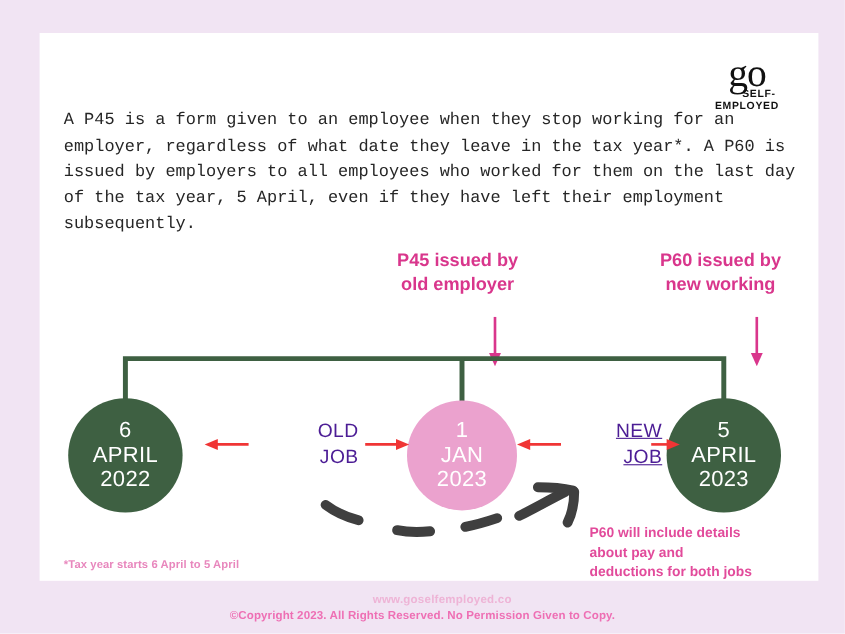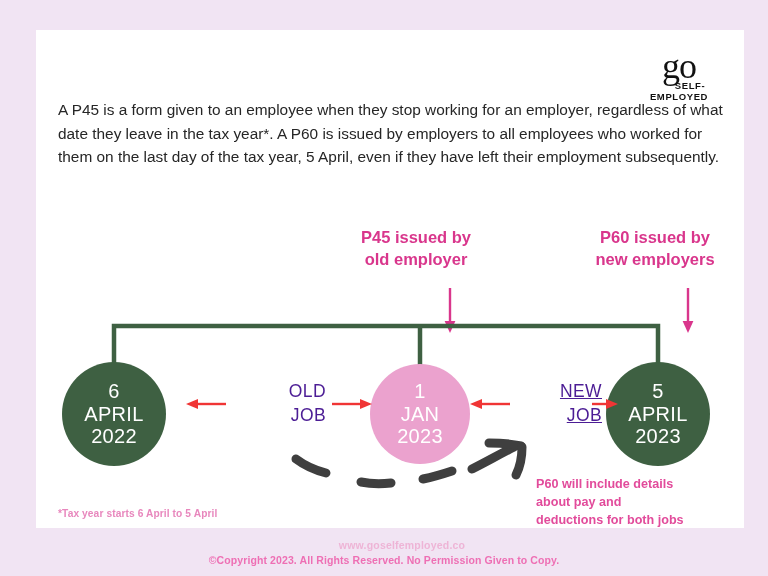--- a/index.html
+++ b/index.html
@@ -63,20 +63,21 @@
 
   
   #intro {
     position: absolute;
     left: 22px;
     top: 68px;
     width: 665px;
     font-size: 15.4px;
     line-height: 1.53;
     color: #262626;
+    font-family: Liberation Mono, monospace;
   }
 
   
   #stage {
     position: absolute;
     left: 0;
     top: 160px;
     width: 708px;
     height: 290px;
     padding-left: 39px;
@@ -207,21 +208,21 @@
     <span id="logo-sub2">EMPLOYED</span>
   </div>
 
   <p id="intro">A P45 is a form given to an employee when they stop working for an employer, regardless of what date they leave in the tax year*. A P60 is issued by employers to all employees who worked for them on the last day of the tax year, 5 April, even if they have left their employment subsequently.</p>
 
   <div id="stage">
 
     <div class="callout" id="callout-p45">P45 issued by
 old employer</div>
     <div class="callout" id="callout-p60">P60 issued by
-new employers</div>
+new working</div>
 
     <svg class="pink-arrow" id="arrow-p45" width="14" height="46" viewBox="0 0 14 46">
       <line x1="7" y1="0" x2="7" y2="36" stroke="#d9368c" stroke-width="2.4"></line>
       <polygon points="7,45 1.6,33 12.4,33" fill="#d9368c"></polygon>
     </svg>
 
     <svg class="pink-arrow" id="arrow-p60" width="14" height="46" viewBox="0 0 14 46">
       <line x1="7" y1="0" x2="7" y2="36" stroke="#d9368c" stroke-width="2.4"></line>
       <polygon points="7,45 1.6,33 12.4,33" fill="#d9368c"></polygon>
     </svg>

